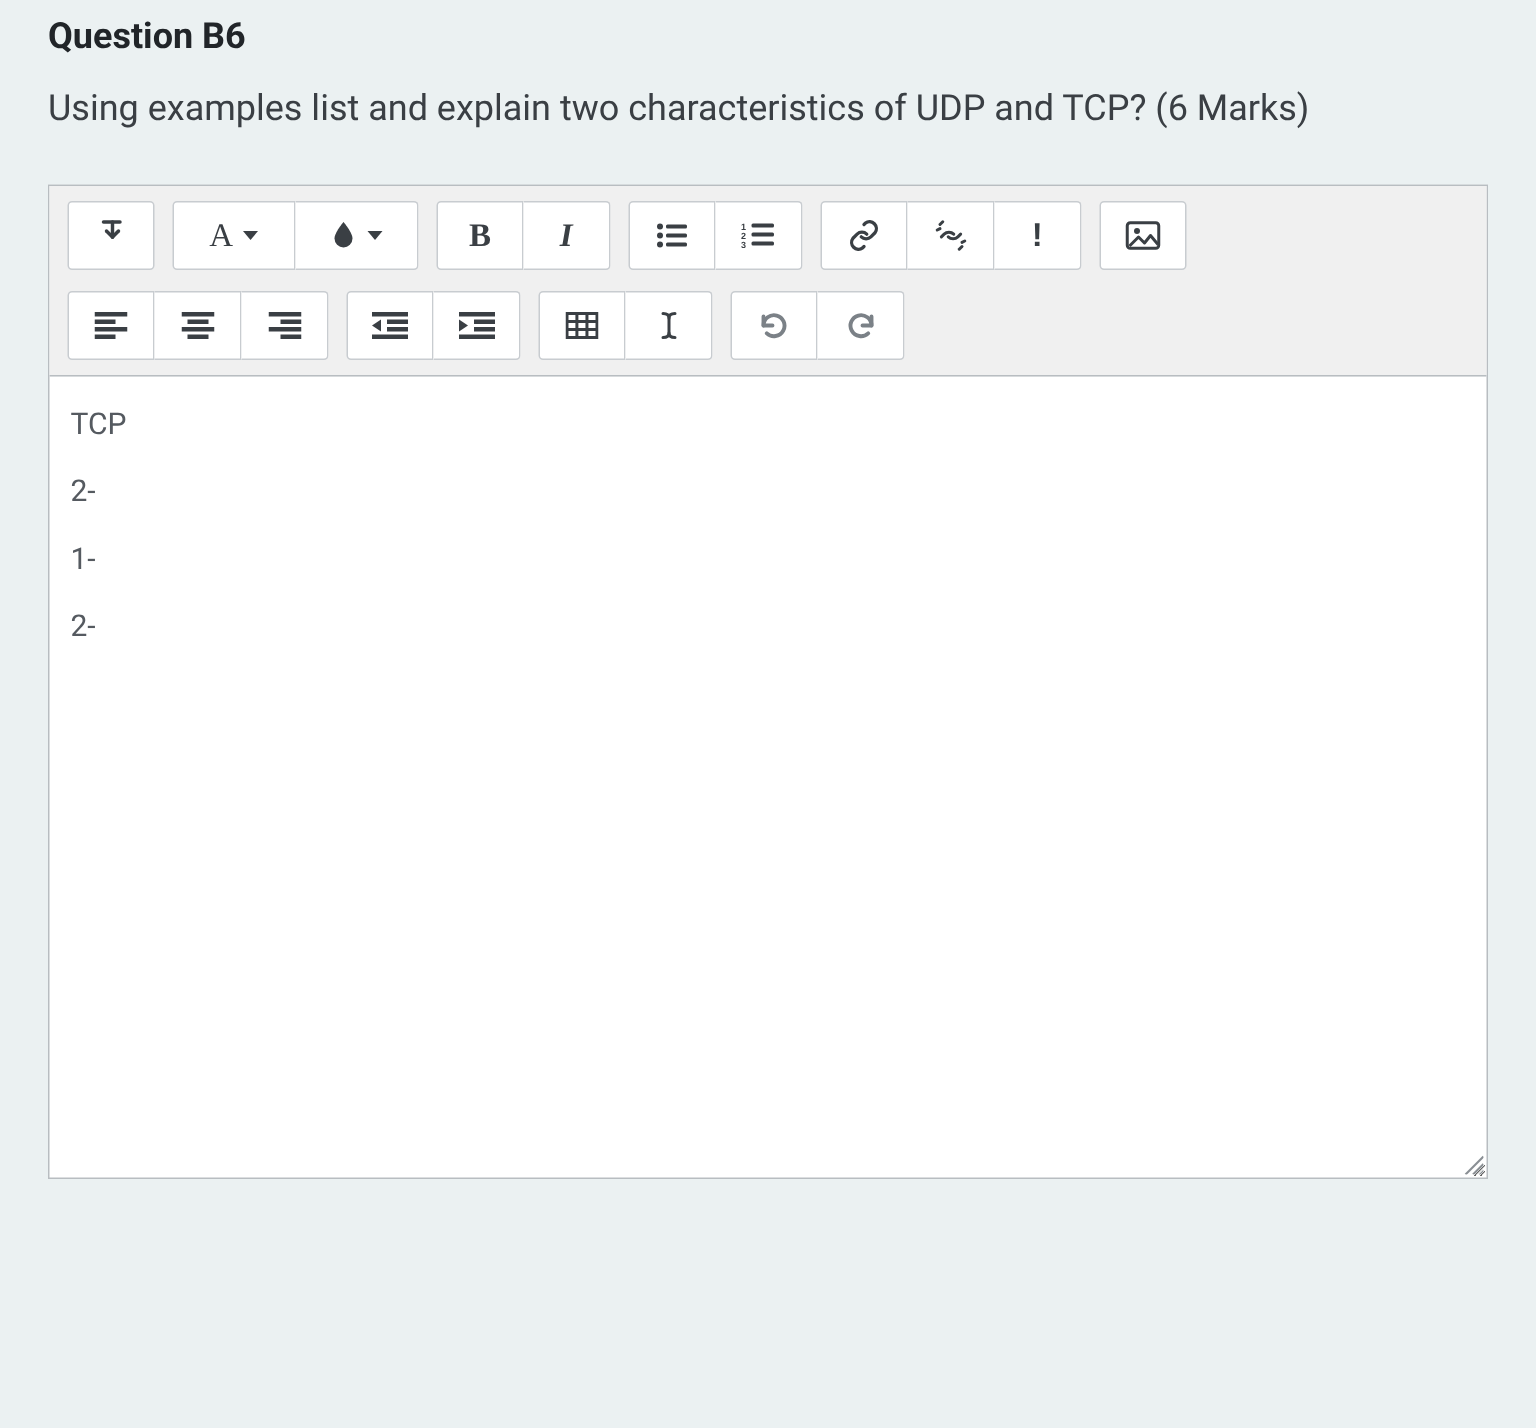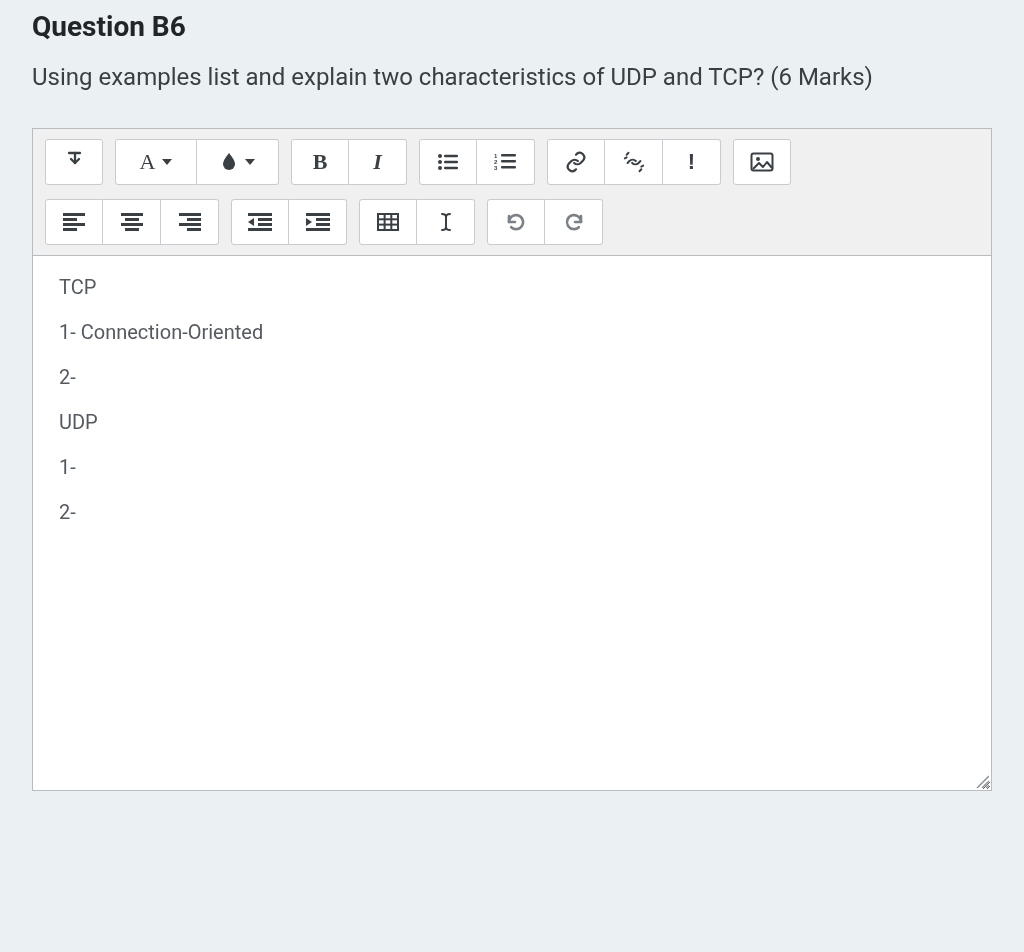--- a/index.html
+++ b/index.html
@@ -3,21 +3,21 @@
 <meta charset="utf-8">
 <style>
   * { box-sizing: border-box; margin: 0; padding: 0; }
   body {
     font-family: -apple-system, BlinkMacSystemFont, "Segoe UI", Roboto, Helvetica, Arial, sans-serif;
     background: #ebf1f2;
     padding: 10px 32px 40px 32px;
     color: #2a2f35;
   }
   .question-title {
-    font-size: 28px;
+    font-size: 24px;
     font-weight: 700;
     color: #212529;
     margin-bottom: 16px;
   }
   .question-text {
     font-size: 24px;
     line-height: 1.55;
     color: #3a3f44;
     margin-bottom: 32px;
   }
@@ -92,21 +92,21 @@
   .editor-content {
     min-height: 534px;
     padding: 12px 14px 14px 14px;
     font-size: 20px;
     color: #555a60;
     position: relative;
     resize: both;
     overflow: auto;
   }
   .editor-content p {
-    margin: 6px 0 18px 12px;
+    margin: 6px 0 18px 0;
     line-height: 1.35;
   }
   .resize-handle {
     position: absolute;
     right: 2px; bottom: 2px;
     width: 14px; height: 14px;
     pointer-events: none;
   }
 </style>
 </head>
@@ -286,23 +286,21 @@
             <path d="M18 10 a7 7 0 1 0 -2.2 5.2"></path>
             <polyline points="18,4 18,10 12,10"></polyline>
           </svg>
         </button>
       </div>
     </div>
   </div>
 
   <div class="editor-content" contenteditable="true" style="">
     <p>TCP</p>
-    <p>1- Connection-Oriented</p>
     <p>2-</p>
-    <p>UDP</p>
     <p>1-</p>
     <p>2-</p>
     <svg class="resize-handle" width="14" height="14" viewBox="0 0 14 14">
       <line x1="2" y1="14" x2="14" y2="2" stroke="#8a8f94" stroke-width="1.4"></line>
       <line x1="7" y1="14" x2="14" y2="7" stroke="#8a8f94" stroke-width="1.4"></line>
       <line x1="11" y1="14" x2="14" y2="11" stroke="#8a8f94" stroke-width="1.4"></line>
     </svg>
   </div>
 </div>
 

